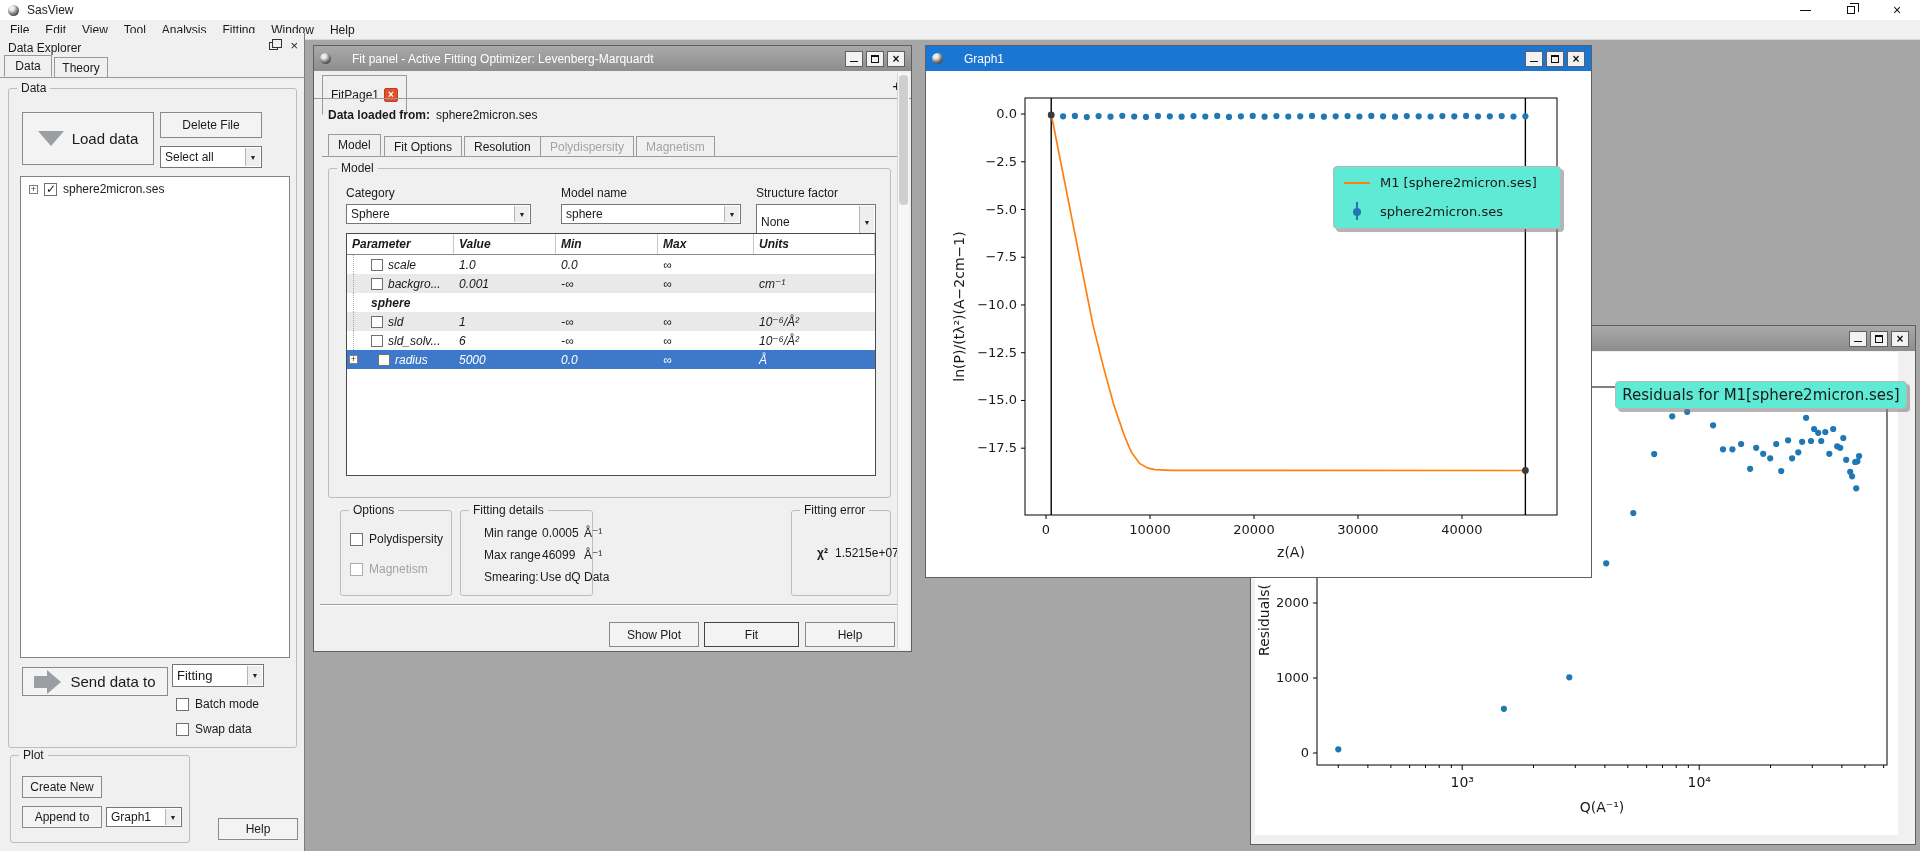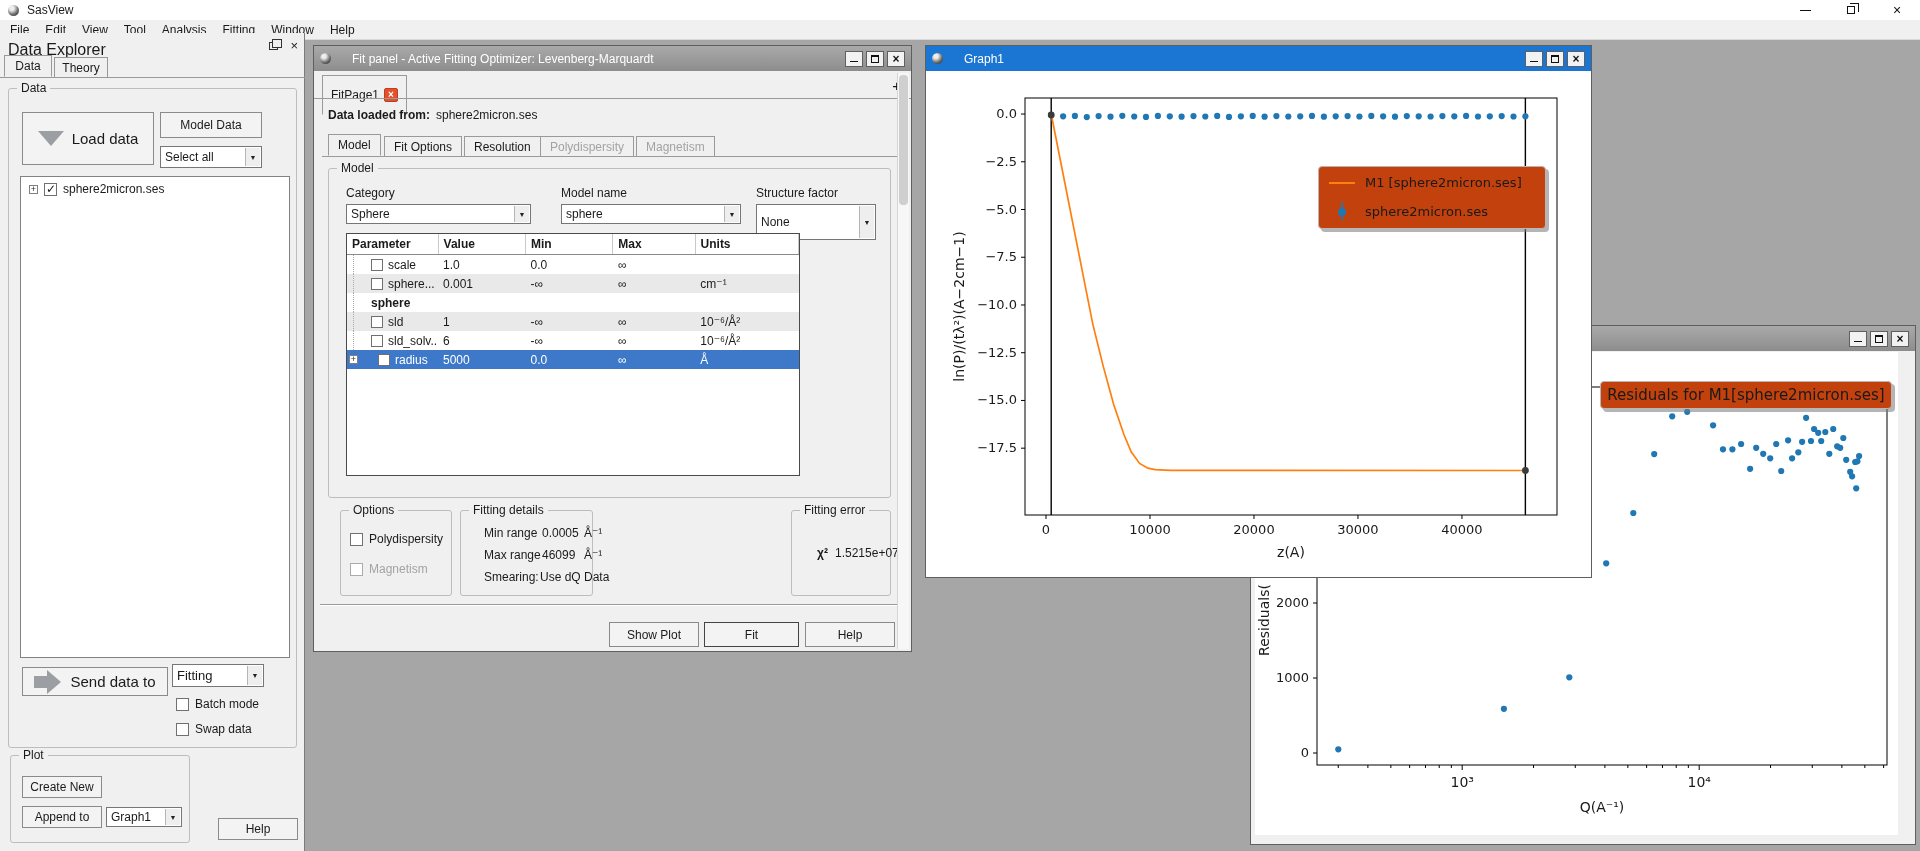--- a/index.html
+++ b/index.html
@@ -35,63 +35,63 @@
   .tbar.inactive { background:linear-gradient(#a9a9a9,#8d8d8d); }
   .tbar.active { background:#1a76d2; }
   .tbtns { margin-left:auto; display:flex; gap:3px; }
   .tbtn { width:18px; height:16px; background:#f2f2f2; border:1px solid #5f5f5f; display:flex; align-items:center; justify-content:center; color:#111; }
   .tbtn .mini { width:8px; height:1px; background:#111; margin-top:6px; }
   .tbtn .maxi { width:8px; height:8px; border:1px solid #111; border-top-width:2px; }
   .tbtn .clos { font-size:12px; line-height:1; font-weight:bold; }
 
   
   #data-explorer { position:absolute; left:0; top:33px; width:305px; height:818px; background:#f0f0f0; border-right:1px solid #7c7c7c; }
-  .de-header { position:absolute; left:8px; top:8px; font-size:16px; }
+  .de-header { position:absolute; left:8px; top:8px; font-size:12px; }
   .de-hicons { position:absolute; right:6px; top:6px; display:flex; gap:12px; align-items:center; }
   .float-icon { width:9px; height:8px; border:1px solid #333; position:relative; background:#f0f0f0; }
   .float-icon:before { content:""; position:absolute; left:2px; top:-4px; width:8px; height:7px; border:1px solid #333; background:#f0f0f0; }
   .x-icon { font-size:13px; color:#222; line-height:1; }
   .de-tab { position:absolute; top:22px; height:22px; border:1px solid #999; border-bottom:none; background:#f0f0f0; display:flex; align-items:center; justify-content:center; font-size:12px; }
   .de-tabline { position:absolute; left:0; top:44px; width:305px; height:1px; background:#999; }
   .bigarrow-down { width:0; height:0; border-left:13px solid transparent; border-right:13px solid transparent; border-top:15px solid #9b9fa3; }
   .bigarrow-down-shaft { width:12px; height:9px; background:#9b9fa3; margin:0 auto; }
   .bigarrow-right-shaft { width:13px; height:12px; background:#9b9fa3; display:inline-block; }
   .bigarrow-right { width:0; height:0; border-top:12px solid transparent; border-bottom:12px solid transparent; border-left:14px solid #9b9fa3; display:inline-block; }
 
   
   #fit-panel { left:313px; top:45px; width:599px; height:607px; }
   .fp-tabline { position:absolute; left:0; top:52px; width:597px; height:1px; background:#9a9a9a; }
   .fp-tab { position:absolute; left:8px; top:29px; height:40px; background:#f0f0f0; border:1px solid #9a9a9a; border-bottom:1px solid #f0f0f0; display:flex; align-items:center; gap:5px; padding:0 8px; }
   .red-x { width:14px; height:14px; background:#e2512e; border:1px solid #c03c1e; border-radius:2px; color:#fff; font-size:10px; font-weight:bold; display:flex; align-items:center; justify-content:center; line-height:1; }
   .subtab { position:absolute; top:88px; height:22px; border:1px solid #9a9a9a; background:#f0f0f0; display:flex; align-items:center; justify-content:center; padding:0 9px; font-size:12px; }
   .subtab.inactive { top:90px; height:20px; border-bottom:none; }
   .subtab.disabled { color:#a3a3a3; }
   .subtabline { position:absolute; left:8px; top:110px; width:583px; height:1px; background:#9a9a9a; }
-  .ptable { position:absolute; left:32px; top:187px; width:454px; height:243px; background:#fff; border:1px solid #4a4a4a; font-size:12px; }
+  .ptable { position:absolute; left:32px; top:187px; width:530px; height:243px; background:#fff; border:1px solid #4a4a4a; font-size:12px;font-style:italic; }
   .prow { display:flex; height:19px; align-items:center; }
   .prow.head { height:21px; font-weight:bold; border-bottom:1px solid #8a8a8a; }
   .prow.gray { background:#e9e9e9; }
   .prow.sel { background:#3e79c9; color:#fff; }
   .pc { height:100%; display:flex; align-items:center; padding-left:5px; overflow:hidden; white-space:nowrap; }
   .prow.head .pc { border-right:1px solid #c9c9c9; }
   .c0{width:107px;} .c1{width:102px;} .c2{width:102px;} .c3{width:96px;} .c4{width:121px;border-right:none;}
   .gutter { width:18px; height:100%; border-left:1px dotted #aaa; margin-left:6px; flex:0 0 auto; display:flex; align-items:center; }
   .fd-line { position:absolute; font-size:12px;margin-left:14px; }
   .hsep { position:absolute; left:6px; top:558px; width:585px; height:2px; border-top:1px solid #9a9a9a; border-bottom:1px solid #fff; }
   .fp-scroll { position:absolute; right:2px; top:27px; width:12px; height:576px; background:#f7f7f7; border-left:1px solid #d5d5d5; }
   .fp-thumb { position:absolute; left:1px; top:2px; width:9px; height:130px; background:#cfcfcf; border-radius:4px; }
 
   
   #graph1-window { left:925px; top:45px; width:667px; height:533px; z-index:30; }
   #g1-content { position:absolute; left:0px; top:25px; width:665px; height:506px; background:#fff; }
   #residuals-window { left:1250px; top:325px; width:666px; height:520px; z-index:20; }
   #r-content { position:absolute; left:0; top:25px; width:664px; height:493px; background:#f0f0f0; }
   #r-fig { position:absolute; left:4px; top:1px; width:643px; height:483px; background:#fff; }
   svg text { font-family:"DejaVu Sans","Liberation Sans",sans-serif; fill:#1a1a1a; }
-  .legend { position:absolute; background:#c2410c; border:1px solid #b7b7b7; border-radius:4px; box-shadow:3px 3px 0 rgba(120,120,120,0.55); }
+  .legend { position:absolute; background:#5eead4; border:1px solid #b7b7b7; border-radius:4px; box-shadow:3px 3px 0 rgba(120,120,120,0.55);margin-left:15px; }
   #g1-legend { left:392px; top:95px; width:228px; height:63px; padding:8px 10px; display:flex; flex-direction:column; justify-content:space-between; font-size:13px; font-family:"DejaVu Sans",sans-serif; }
   .leg-row { display:flex; align-items:center; gap:10px; }
   .leg-line { width:26px; height:0; border-top:2px solid #ff7f0e; }
   .leg-err { width:26px; display:flex; justify-content:center; position:relative; height:18px; }
   .leg-err:before { content:""; position:absolute; left:12px; top:0; width:2px; height:18px; background:#1f77b4; }
   .leg-err:after { content:""; position:absolute; left:9px; top:6px; width:8px; height:8px; border-radius:50%; background:#1f77b4; }
   #r-legend-title { left:345px; top:29px; width:292px; height:28px; display:flex; align-items:center; justify-content:center; font-size:15px; font-family:"DejaVu Sans",sans-serif; }
 </style>
 </head>
 <body>
@@ -133,21 +133,21 @@
   <div class="de-tabline"></div>
 
   <div class="gb" style="left:8px;top:55px;width:289px;height:660px;">
     <span class="gb-label">Data</span>
   </div>
 
   <div class="btn" style="left:22px;top:79px;width:132px;height:53px;gap:8px;">
     <span><span class="bigarrow-down-shaft"></span><span class="bigarrow-down" style="display:block;"></span></span>
     <span style="font-size:15px;">Load data</span>
   </div>
-  <div class="btn" style="left:160px;top:79px;width:102px;height:26px;">Model Data</div>
+  <div class="btn" style="left:160px;top:79px;width:102px;height:26px;">Delete File</div>
   <div class="combo" style="left:160px;top:113px;width:102px;height:22px;">
     <span>Select all</span>
     <span class="dd">▼</span>
   </div>
 
   <div style="position:absolute;left:20px;top:143px;width:270px;height:482px;background:#fff;border:1px solid #828282;">
     <div style="display:flex;align-items:center;gap:6px;padding:5px 0 0 8px;">
       <span class="expander">+</span>
       <span class="cb checked"></span>
       <span>sphere2micron.ses</span>
@@ -255,21 +255,21 @@
         </div>
       <div class="pc c1">1.0</div>
       <div class="pc c2">0.0</div>
       <div class="pc c3">∞</div>
       <div class="pc c4"></div>
     </div>
     <div class="prow gray">
       <div class="pc c0" style="padding-left:0;">
           <span class="gutter"></span>
           <span class="cb" style="width:12px;height:12px;margin-right:5px;"></span>
-          <span>sphere...</span>
+          <span>backgro...</span>
         </div>
       <div class="pc c1">0.001</div>
       <div class="pc c2">-∞</div>
       <div class="pc c3">∞</div>
       <div class="pc c4">cm⁻¹</div>
     </div>
     <div class="prow">
       <div class="pc c0" style="padding-left:0;font-weight:bold;">
           <span class="gutter"></span>
           <span>sphere</span>

